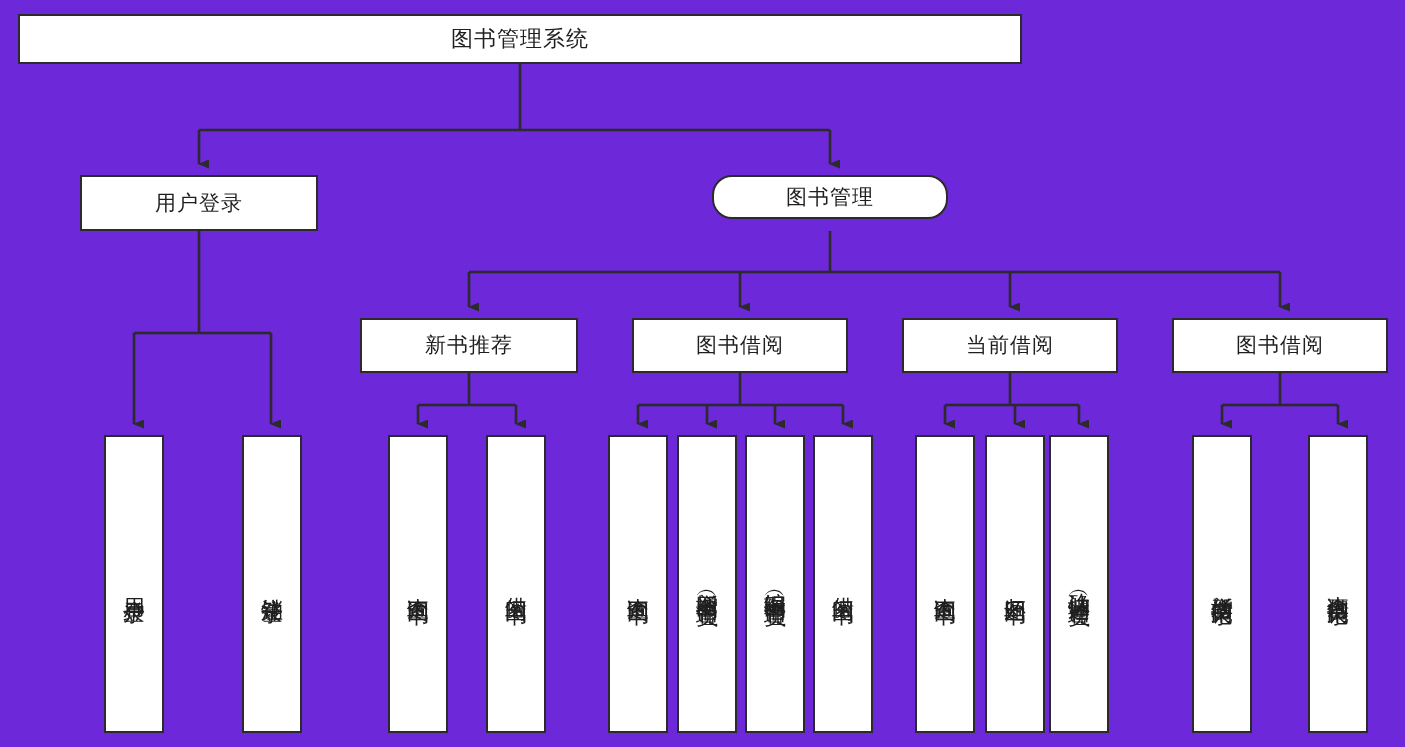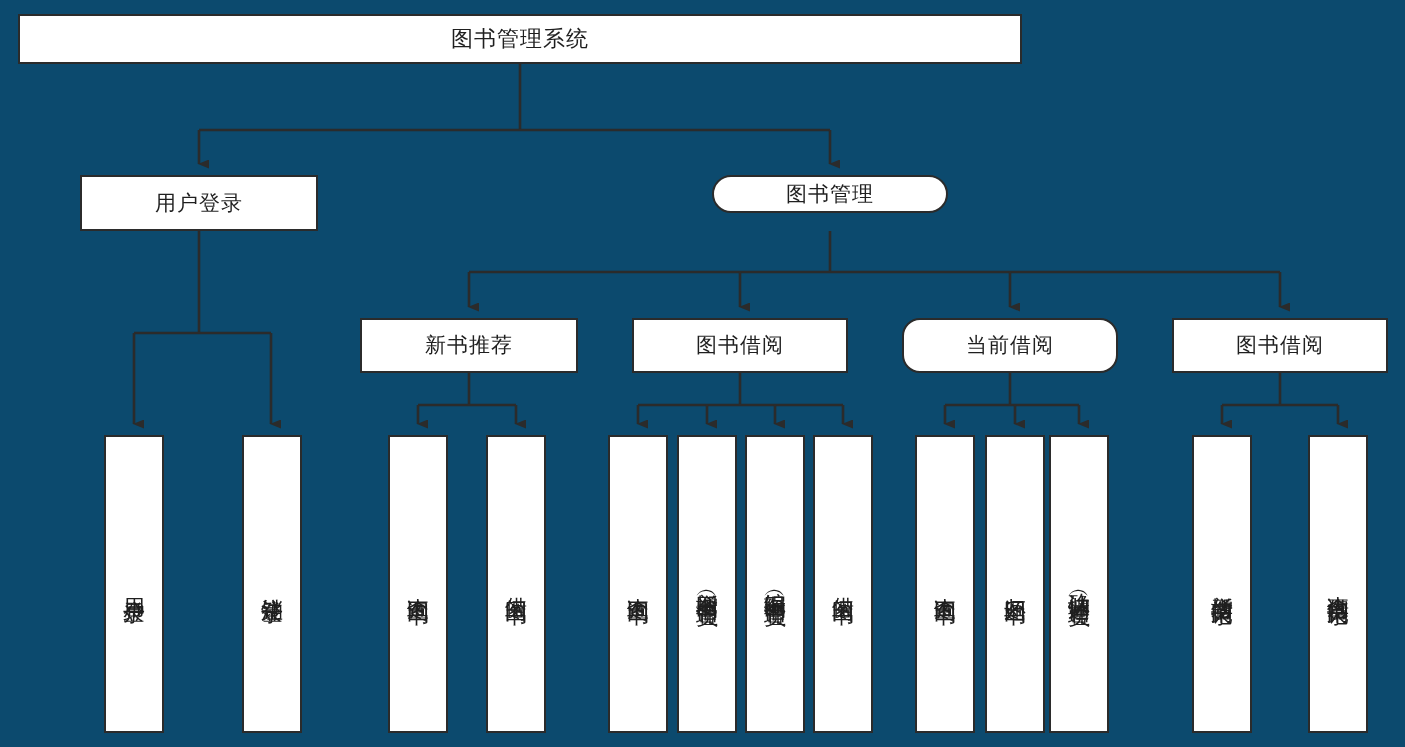--- a/index.html
+++ b/index.html
@@ -2,21 +2,21 @@
 <html><head>
 <meta charset="utf-8">
 <title>图书管理系统 功能结构图</title>
 <style>
   html,body{margin:0;padding:0;background:#ffffff;}
   body{font-family:"DejaVu Sans","Liberation Sans",sans-serif;}
   #canvas{
     position:relative;
     width:1405px;
     height:747px;
-    background:#0c4a6e;
+    background:#6d28d9;
     overflow:hidden;
   }
   svg.wires{
     position:absolute;
     left:0; top:0;
     width:1405px; height:747px;
     pointer-events:none;
   }
   .node{
     position:absolute;
@@ -117,31 +117,31 @@
     </g>
   </svg>
 
   <div class="node root" style="left:18px;top:14px;width:1004px;height:50px;">
     <span class="label">图书管理系统</span>
   </div>
 
   <div class="node" style="left:80px;top:175px;width:238px;height:56px;">
     <span class="label">用户登录</span>
   </div>
-  <div class="node" style="left:712px;top:175px;width:236px;height:38px;border-radius:20px;">
+  <div class="node" style="left:712px;top:175px;width:236px;height:44px;border-radius:20px;">
     <span class="label">图书管理</span>
   </div>
 
   <div class="node" style="left:632px;top:318px;width:216px;height:55px;">
     <span class="label">图书借阅</span>
   </div>
   <div class="node" style="left:360px;top:318px;width:218px;height:55px;">
     <span class="label">新书推荐</span>
   </div>
-  <div class="node" style="left:902px;top:318px;width:216px;height:55px;border-radius:18px;">
+  <div class="node" style="left:902px;top:318px;width:216px;height:55px;">
     <span class="label">当前借阅</span>
   </div>
   <div class="node" style="left:1172px;top:318px;width:216px;height:55px;">
     <span class="label">图书借阅</span>
   </div>
 
   <div class="node leaf" style="left:104px;top:435px;width:60px;height:298px;">
     <span class="label">用户登录</span>
   </div>
   <div class="node leaf" style="left:242px;top:435px;width:60px;height:298px;">

